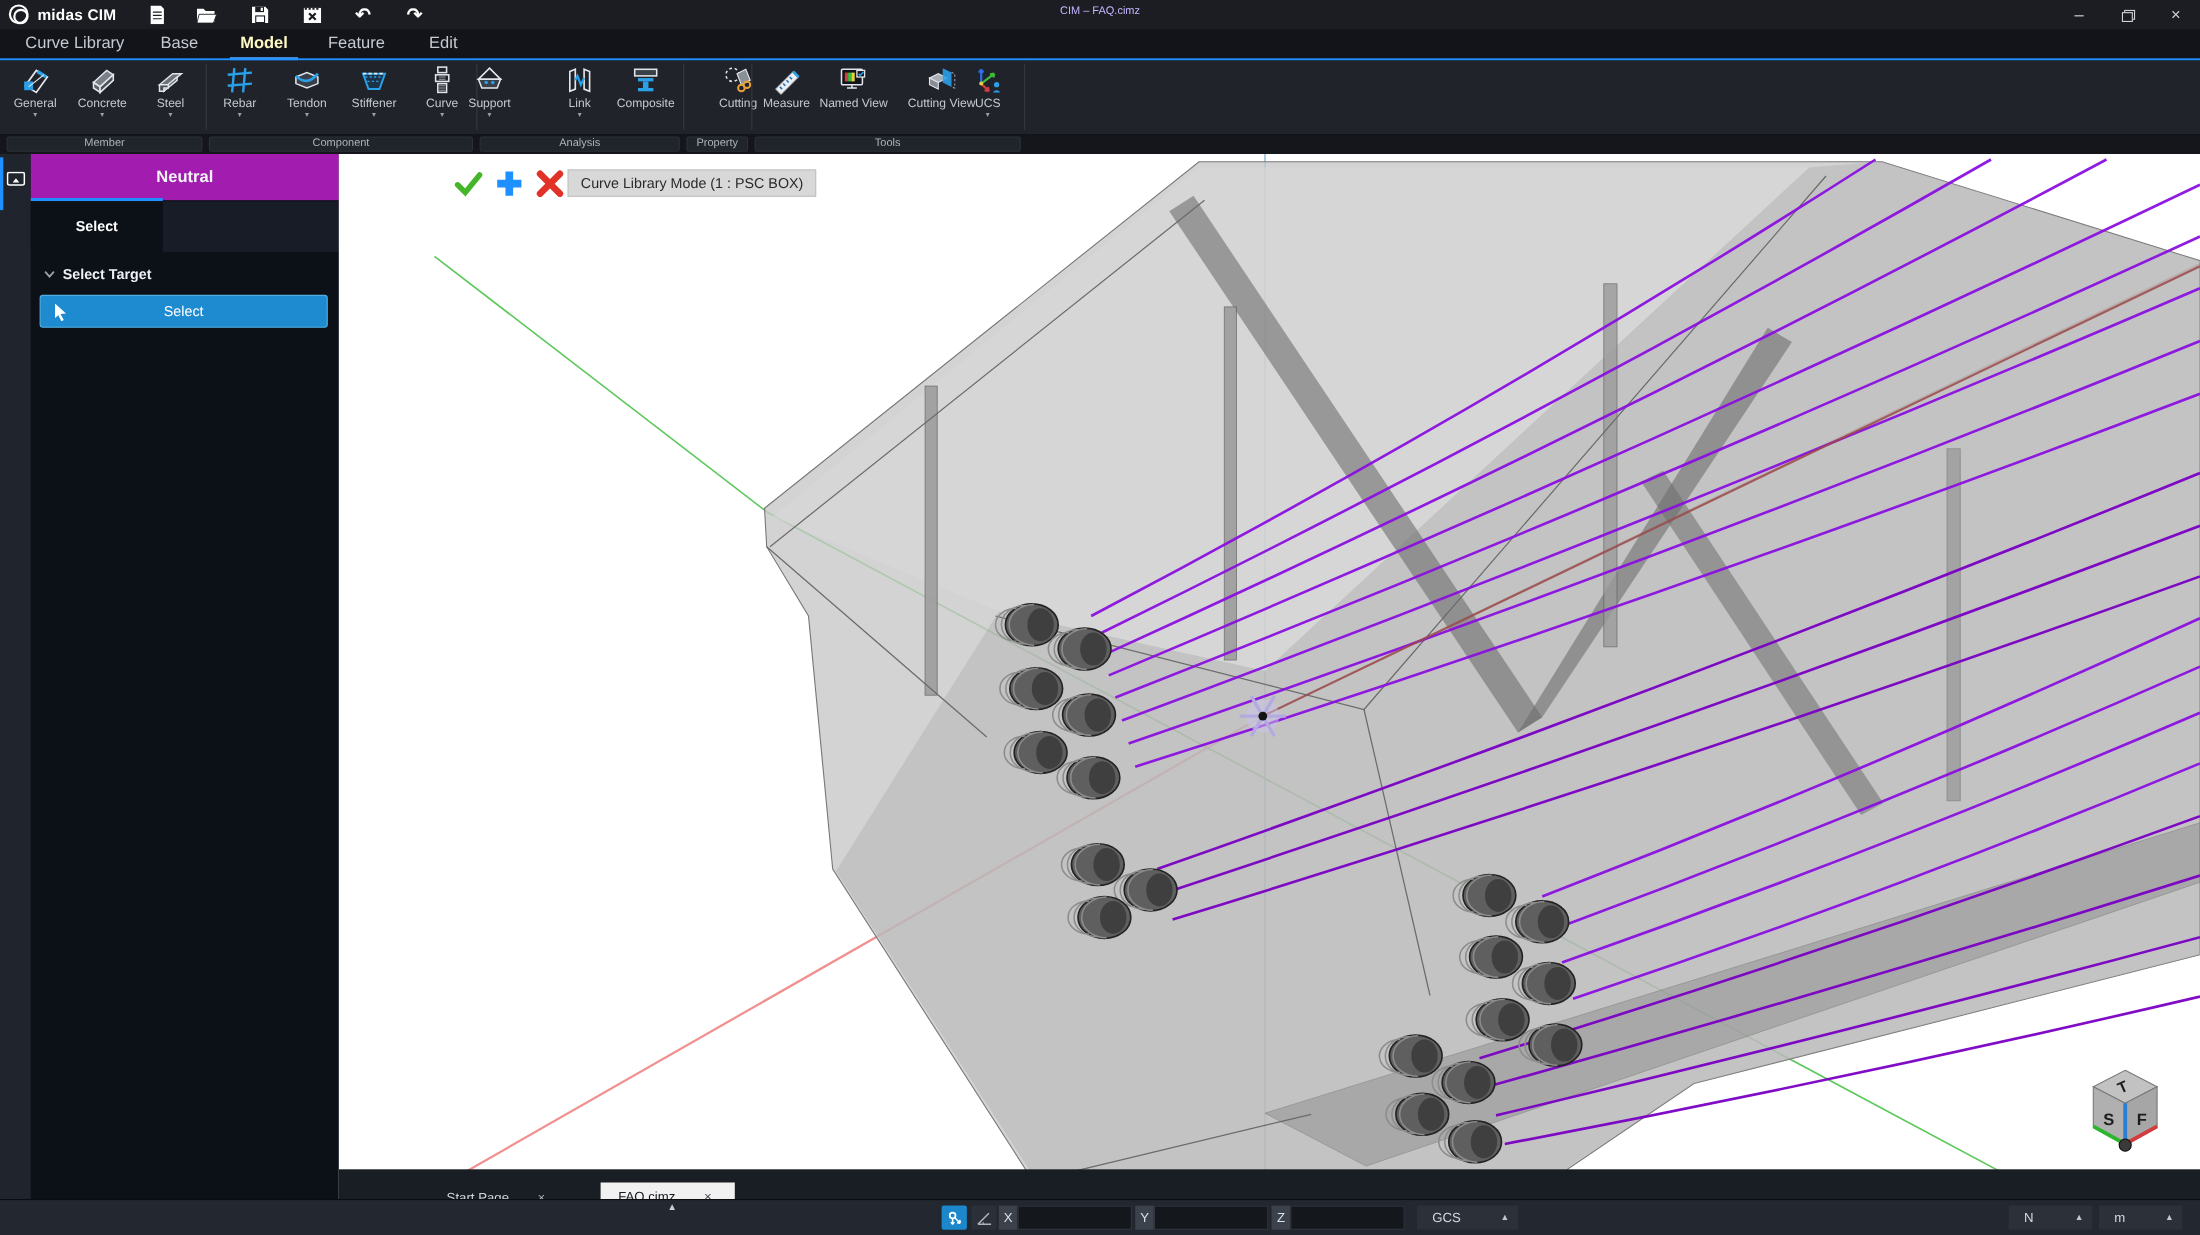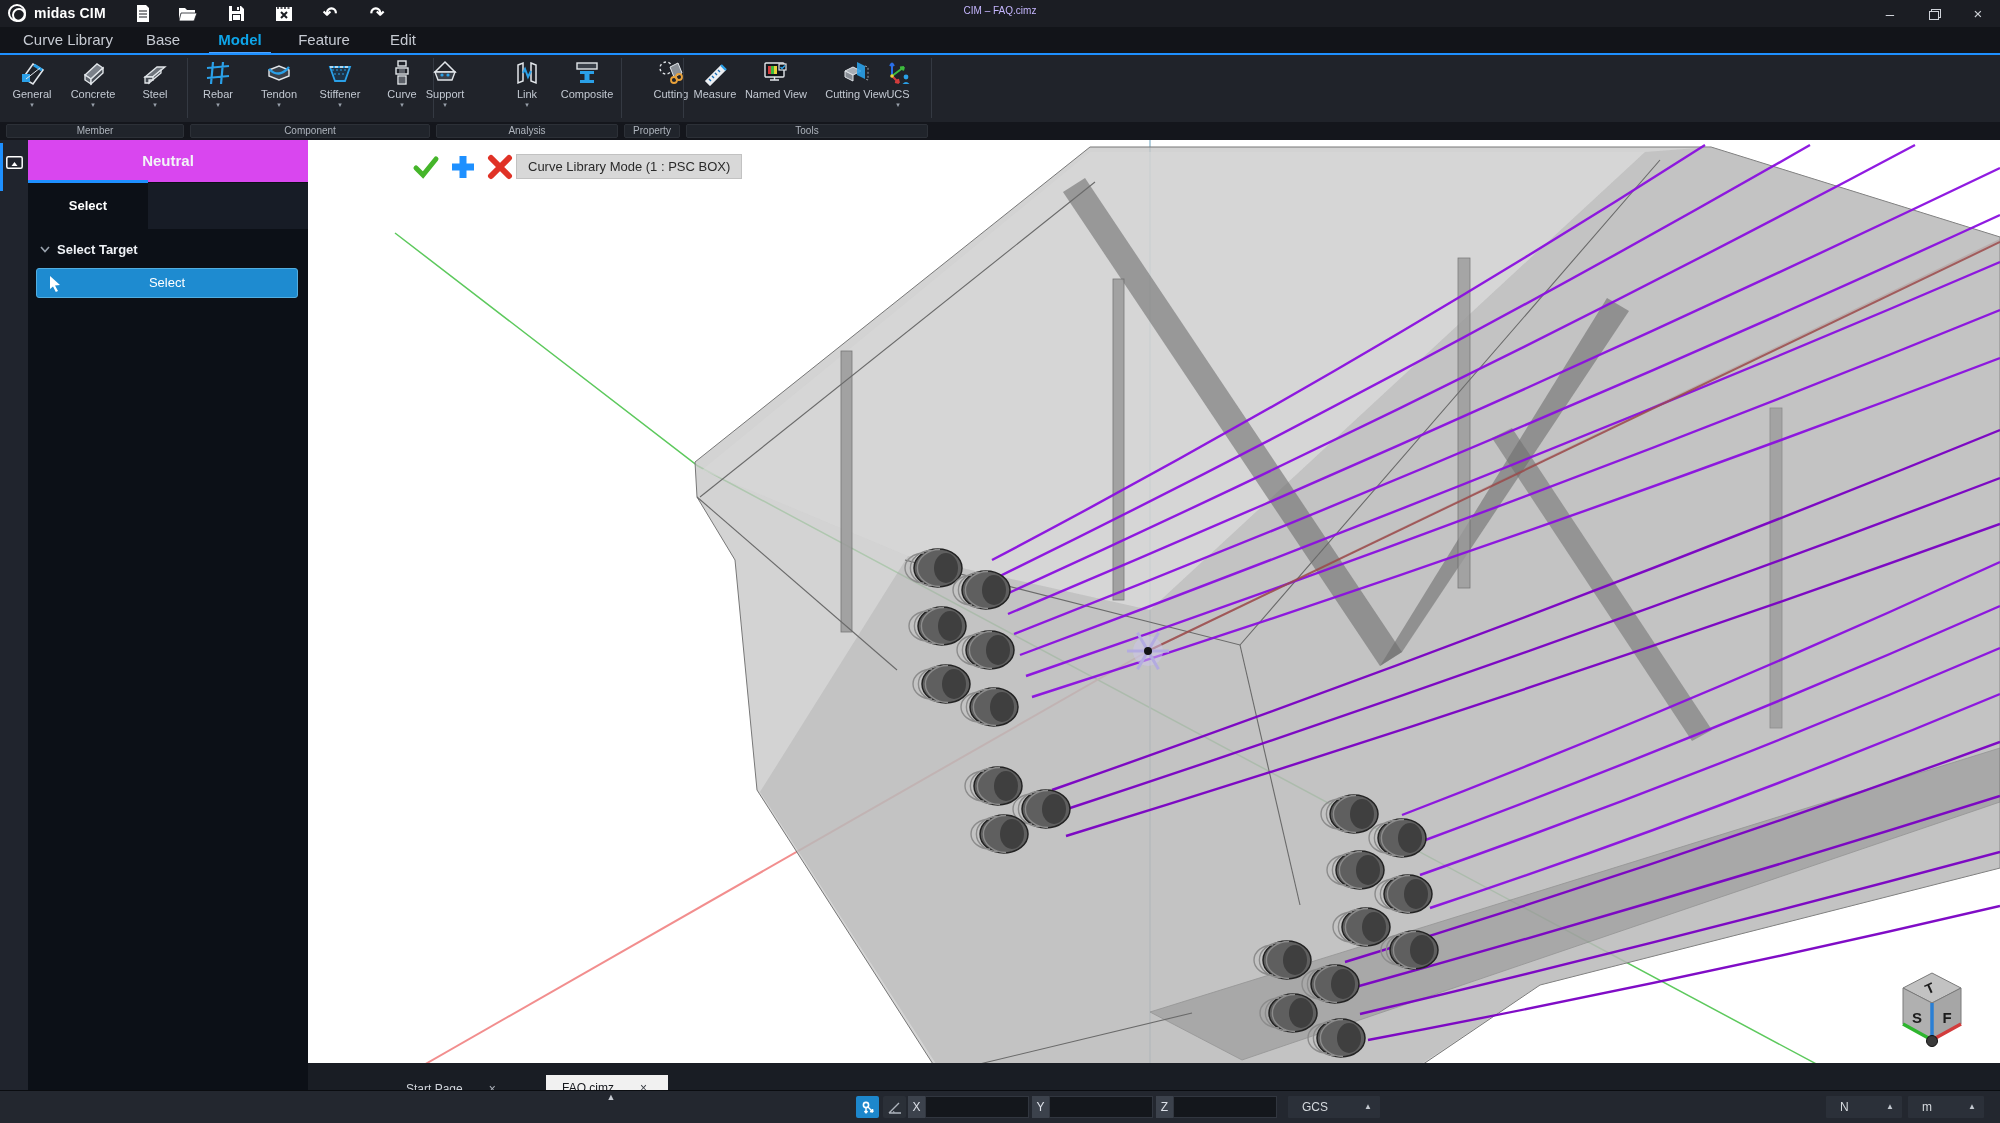--- a/index.html
+++ b/index.html
@@ -17,39 +17,39 @@
   .wintitle{position:absolute;left:0;right:0;top:5px;text-align:center;font-size:10px;color:#c4b5fd;}
   .winctl{position:absolute;top:0;width:44px;height:27px;display:flex;align-items:center;justify-content:center;color:#cfd2d8;font-size:15px;}
   .restore-glyph{position:relative;width:10px;height:9px;}
   .restore-glyph::before{content:"";position:absolute;left:2px;top:0;width:8px;height:7px;border:1px solid #cfd2d8;}
   .restore-glyph::after{content:"";position:absolute;left:0;top:2px;width:8px;height:7px;border:1px solid #cfd2d8;background:#1b1d23;}
 
   
   .menubar{position:absolute;left:0;top:27px;width:2000px;height:28px;background:#121419;}
   .menubar::after{content:"";position:absolute;left:0;bottom:0;width:100%;height:2px;background:#1e90ff;}
   .mtab{position:absolute;top:0;height:26px;line-height:26px;text-align:center;font-size:15px;color:#c6cad2;cursor:default;}
-  .mtab.active{color:#0ea5e9;font-weight:bold;}
+  .mtab.active{color:#fef9c3;font-weight:bold;}
   .mtab.active::after{content:"";position:absolute;left:4px;right:4px;bottom:-2px;height:3px;background:#4da3ff;}
 
   
   .ribbon{position:absolute;left:0;top:55px;width:2000px;height:67px;background:#20232a;}
   .ritem{position:absolute;top:2px;width:58px;height:63px;text-align:center;color:#c3c9d2;}
   .ritem .ric{display:block;margin:2px auto 1px auto;}
   .rlabel{font-size:11px;line-height:12px;white-space:nowrap;}
   .rarrow{font-size:7px;line-height:8px;color:#98a0ab;margin-top:1px;}
   .rsep{position:absolute;top:3px;width:1px;height:60px;background:#343942;}
   .grouprow{position:absolute;left:0;top:122px;width:2000px;height:18px;background:#14161c;}
   .gbox{position:absolute;top:2px;height:14px;background:#20242b;border:1px solid #2c3037;border-radius:2px;color:#aeb4bd;font-size:10px;line-height:12px;text-align:center;}
 
   
   .sidebar{position:absolute;left:0;top:140px;width:308px;height:950px;background:#0c1017;}
   .sstrip{position:absolute;left:0;top:0;width:28px;height:100%;background:#20242d;}
   .sstrip .activebar{position:absolute;left:0;top:3px;width:3px;height:48px;background:#1e90ff;}
   .panel{position:absolute;left:28px;top:0;width:280px;height:100%;}
-  .phead{position:absolute;left:0;top:0;width:280px;height:42px;background:#d946ef;color:#f2f4f7;
+  .phead{position:absolute;left:0;top:0;width:280px;height:42px;background:#a21caf;color:#f2f4f7;
          font-size:15px;font-weight:bold;text-align:center;line-height:42px;}
   .ptabline{position:absolute;left:0;top:40px;width:120px;height:3px;background:#1e90ff;}
   .ptabrow{position:absolute;left:0;top:43px;width:280px;height:46px;background:#171c26;}
   .ptab{position:absolute;left:0;top:0;width:120px;height:46px;background:#0c1017;color:#fff;
         font-size:13px;font-weight:bold;text-align:center;line-height:46px;}
   .psection{position:absolute;left:12px;top:102px;color:#eef1f5;font-size:13px;font-weight:bold;display:flex;align-items:center;gap:7px;}
   .selbtn{position:absolute;left:8px;top:128px;width:262px;height:30px;background:#1e8bd0;border:1px solid #53aee0;
           border-radius:3px;color:#fff;font-size:13px;text-align:center;line-height:28px;}
   .selbtn svg{position:absolute;left:12px;top:7px;}
 

